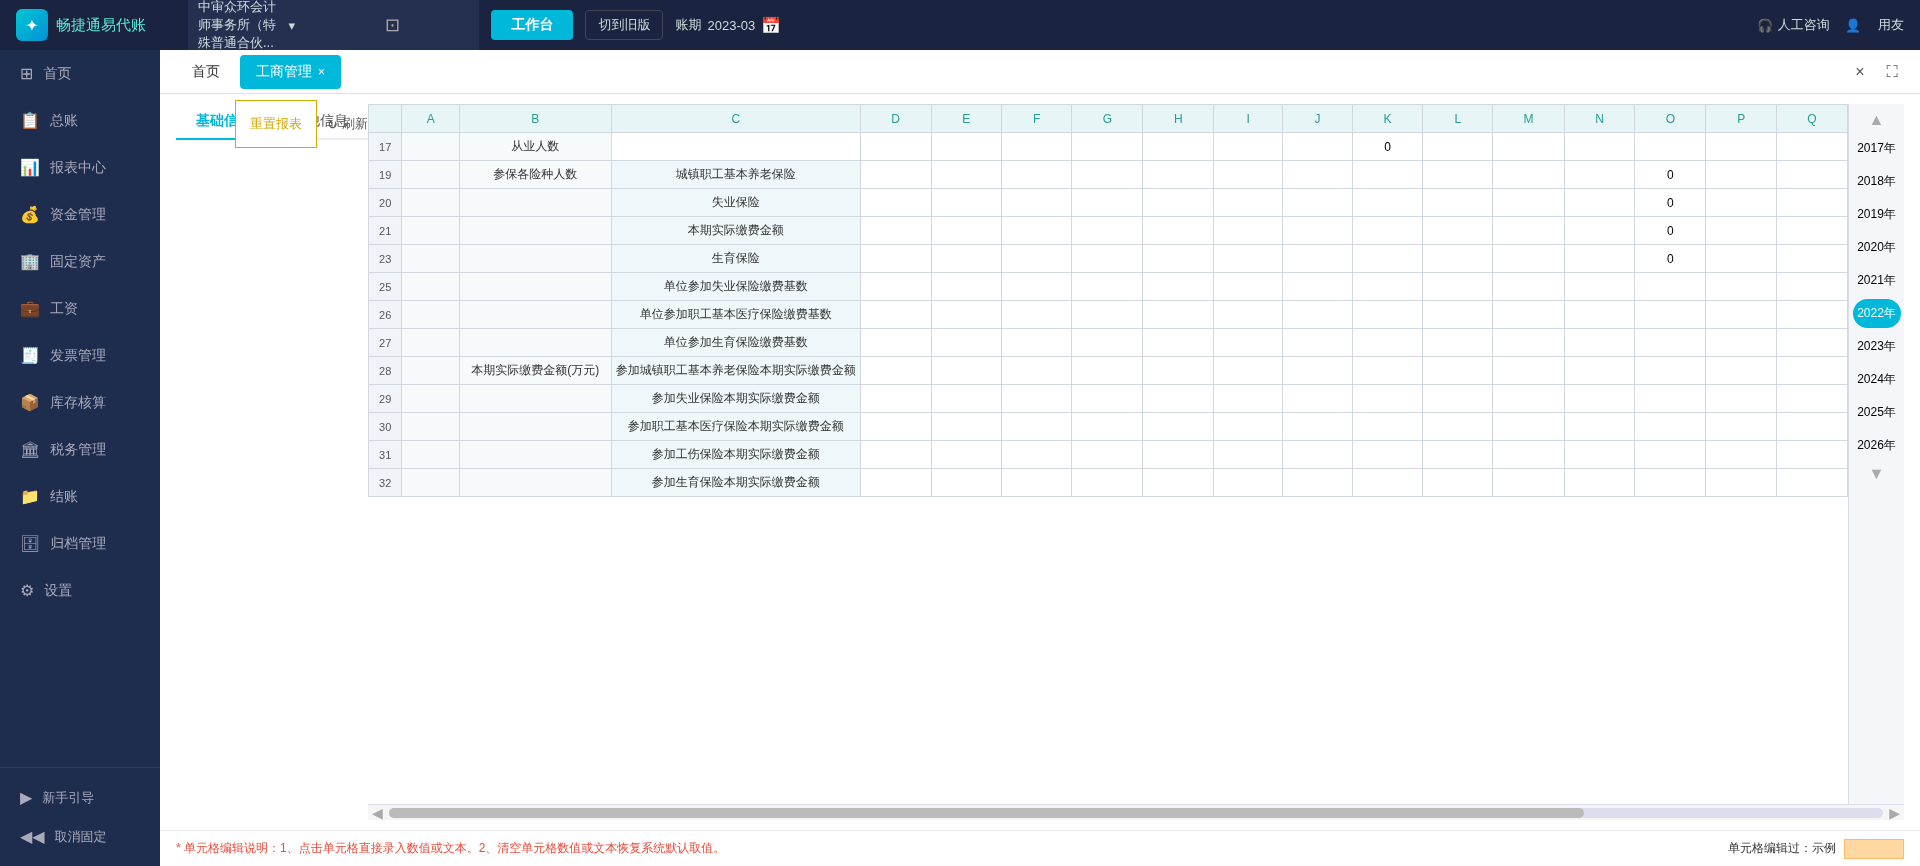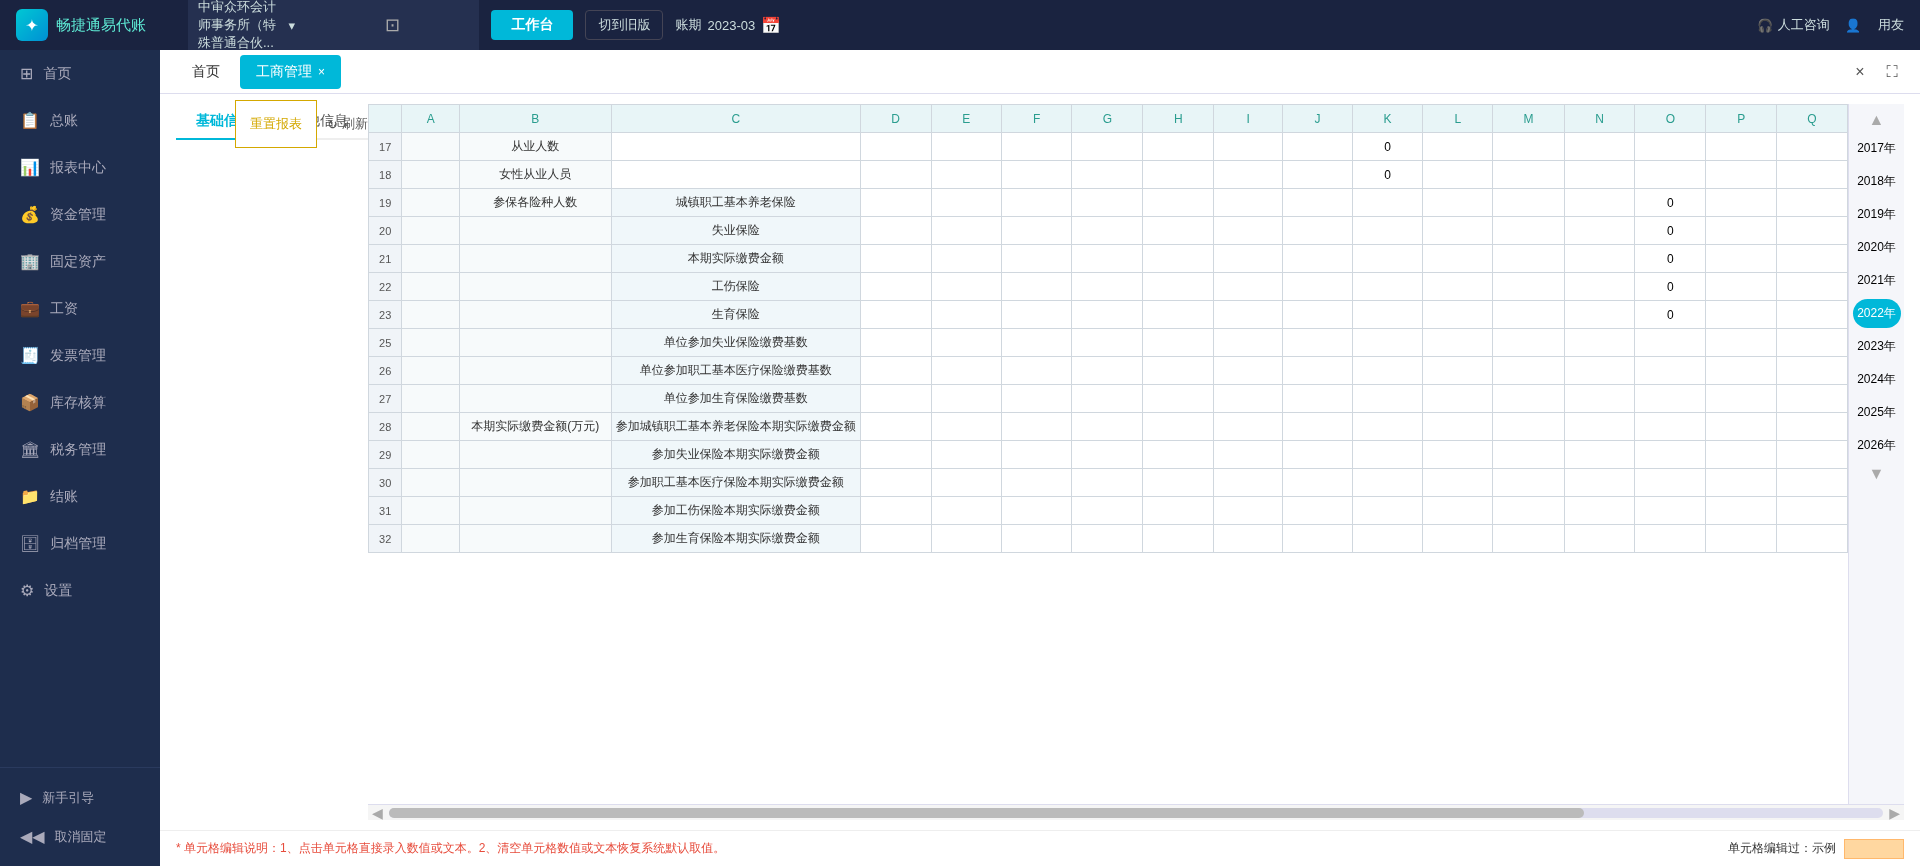--- a/index.html
+++ b/index.html
@@ -350,40 +350,20 @@
                   <td class="data-cell"></td>
                   <td class="data-cell has-val">0</td>
                   <td class="data-cell"></td>
                   <td class="data-cell"></td>
                   <td class="data-cell"></td>
                   <td class="data-cell"></td>
                   <td class="data-cell"></td>
                   <td class="data-cell"></td>
                 </tr>
 
-                <tr>
-                  <td class="row-num">18</td>
-                  <td class="label-cell"></td>
-                  <td class="label-cell">女性从业人员</td>
-                  <td class="data-cell"></td>
-                  <td class="data-cell"></td>
-                  <td class="data-cell"></td>
-                  <td class="data-cell"></td>
-                  <td class="data-cell"></td>
-                  <td class="data-cell"></td>
-                  <td class="data-cell"></td>
-                  <td class="data-cell"></td>
-                  <td class="data-cell has-val">0</td>
-                  <td class="data-cell"></td>
-                  <td class="data-cell"></td>
-                  <td class="data-cell"></td>
-                  <td class="data-cell"></td>
-                  <td class="data-cell"></td>
-                  <td class="data-cell"></td>
-                </tr>
 
                 <tr>
                   <td class="row-num">19</td>
                   <td class="label-cell"></td>
                   <td class="label-cell">参保各险种人数</td>
                   <td class="label-cell-light">城镇职工基本养老保险</td>
                   <td class="data-cell"></td>
                   <td class="data-cell"></td>
                   <td class="data-cell"></td>
                   <td class="data-cell"></td>
@@ -434,40 +414,20 @@
                   <td class="data-cell"></td>
                   <td class="data-cell"></td>
                   <td class="data-cell"></td>
                   <td class="data-cell"></td>
                   <td class="data-cell"></td>
                   <td class="data-cell has-val">0</td>
                   <td class="data-cell"></td>
                   <td class="data-cell"></td>
                 </tr>
 
-                <tr>
-                  <td class="row-num">22</td>
-                  <td class="label-cell"></td>
-                  <td class="label-cell"></td>
-                  <td class="label-cell-light">工伤保险</td>
-                  <td class="data-cell"></td>
-                  <td class="data-cell"></td>
-                  <td class="data-cell"></td>
-                  <td class="data-cell"></td>
-                  <td class="data-cell"></td>
-                  <td class="data-cell"></td>
-                  <td class="data-cell"></td>
-                  <td class="data-cell"></td>
-                  <td class="data-cell"></td>
-                  <td class="data-cell"></td>
-                  <td class="data-cell"></td>
-                  <td class="data-cell has-val">0</td>
-                  <td class="data-cell"></td>
-                  <td class="data-cell"></td>
-                </tr>
 
                 <tr>
                   <td class="row-num">23</td>
                   <td class="label-cell"></td>
                   <td class="label-cell"></td>
                   <td class="label-cell-light">生育保险</td>
                   <td class="data-cell"></td>
                   <td class="data-cell"></td>
                   <td class="data-cell"></td>
                   <td class="data-cell"></td>

